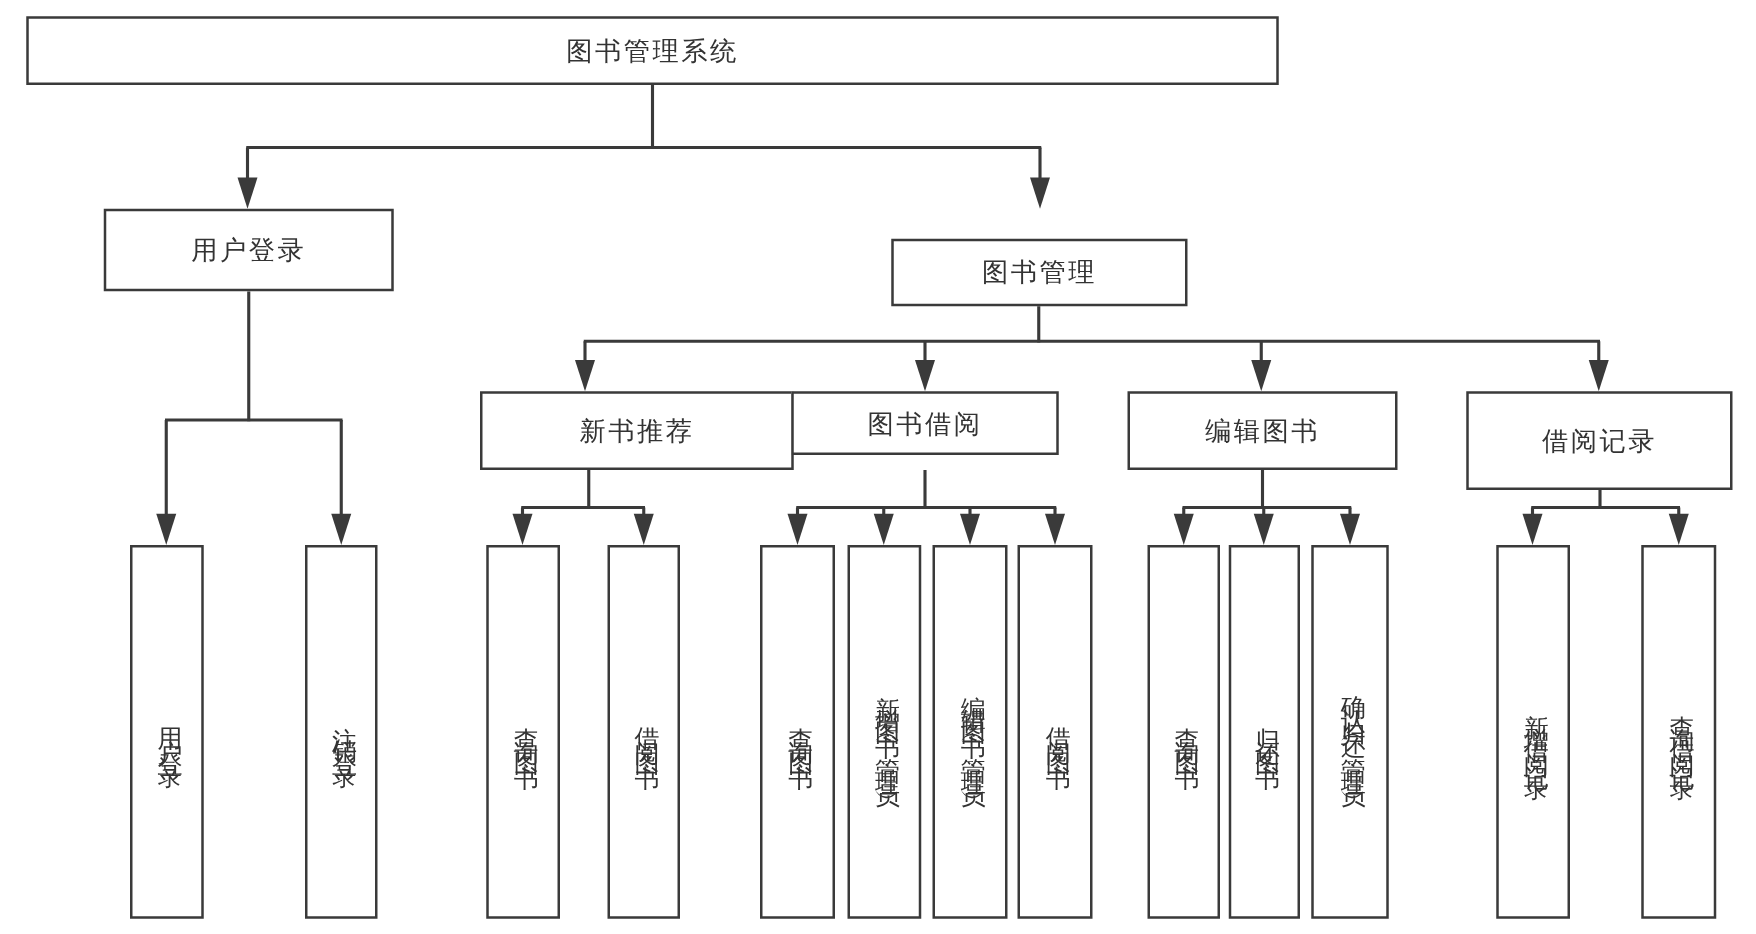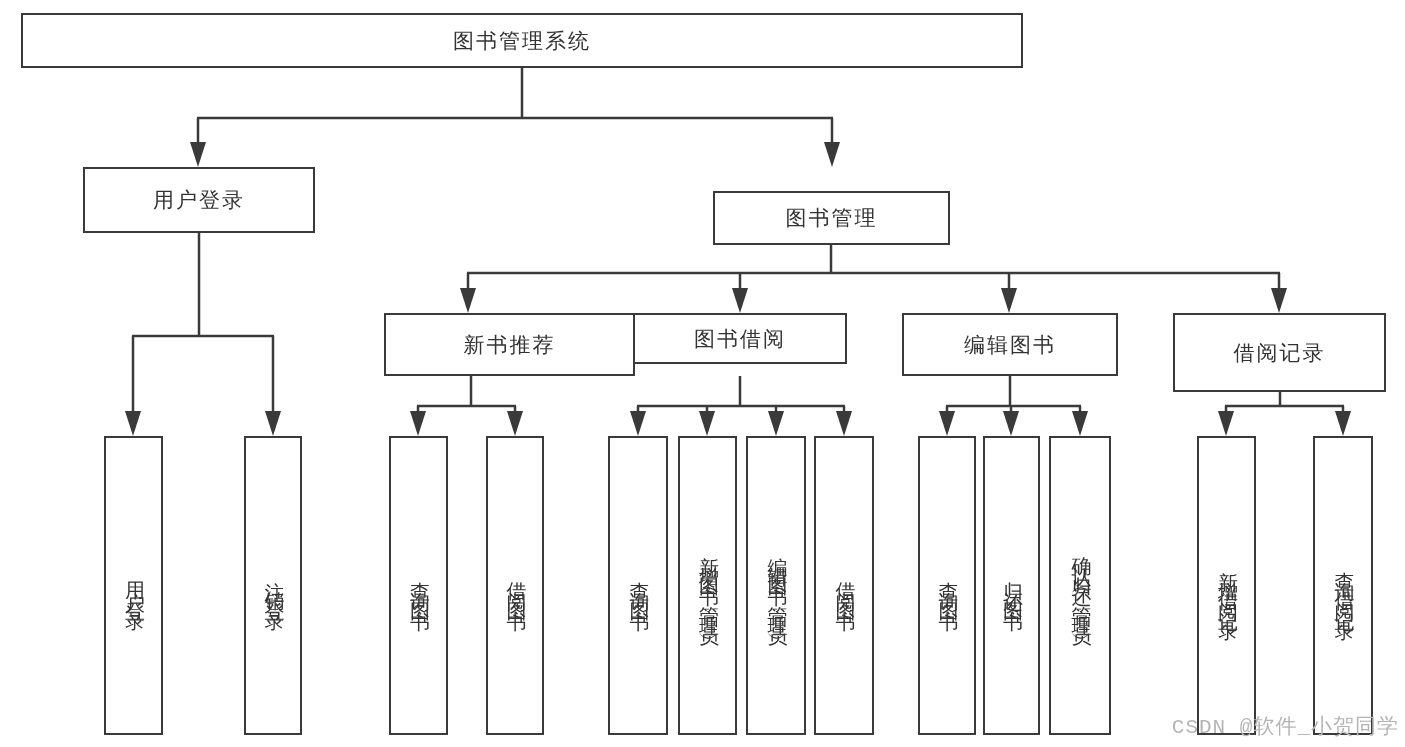--- a/index.html
+++ b/index.html
@@ -180,14 +180,13 @@
       <div class="node" style="left: 1049px; top: 436px; width: 62px; height: 299px;">
         <span class="label-v">确认归还（管理员）</span>
       </div>
       <div class="node" style="left: 1197px; top: 436px; width: 59px; height: 299px;">
         <span class="label-v">新增借阅记录</span>
       </div>
       <div class="node" style="left: 1313px; top: 436px; width: 60px; height: 299px;">
         <span class="label-v">查询借阅记录</span>
       </div>
     </div>
-  <div class="watermark">CSDN @软件_小贺同学</div>
 </div>
 
 </body></html>

